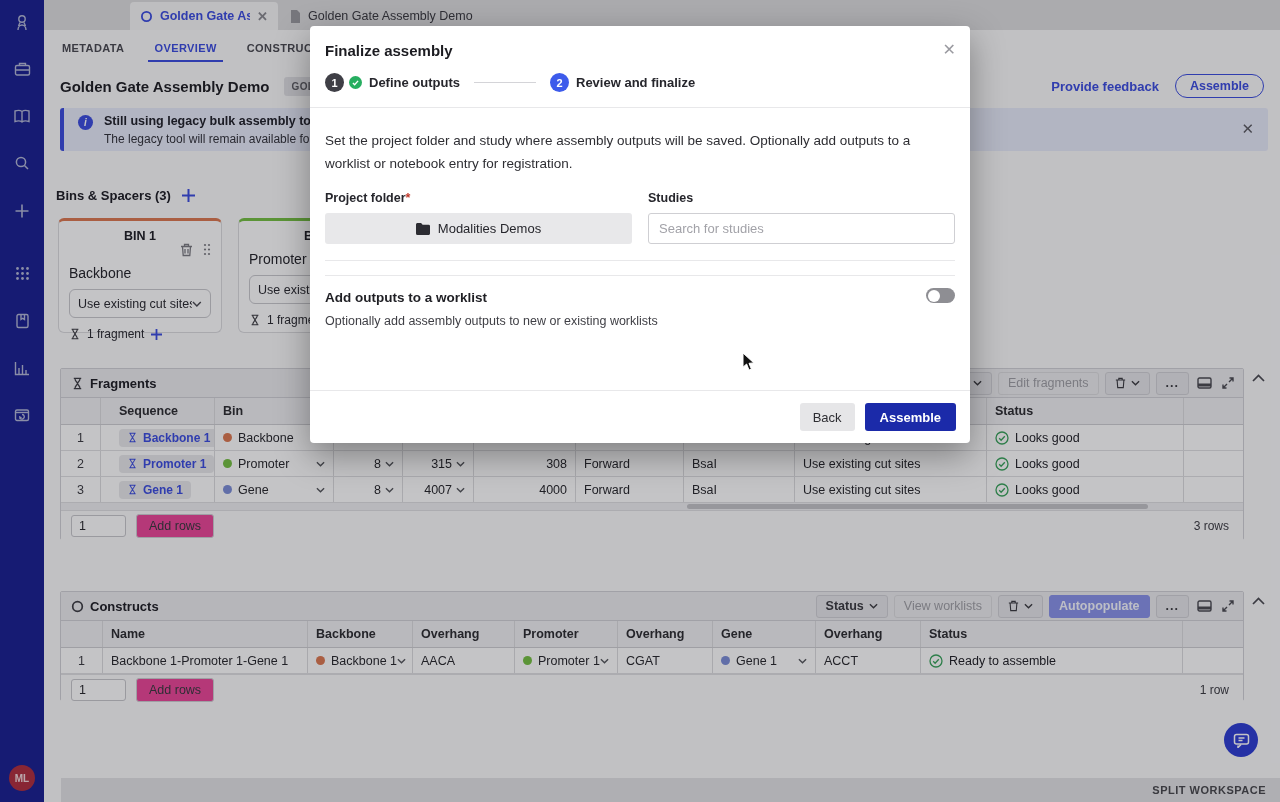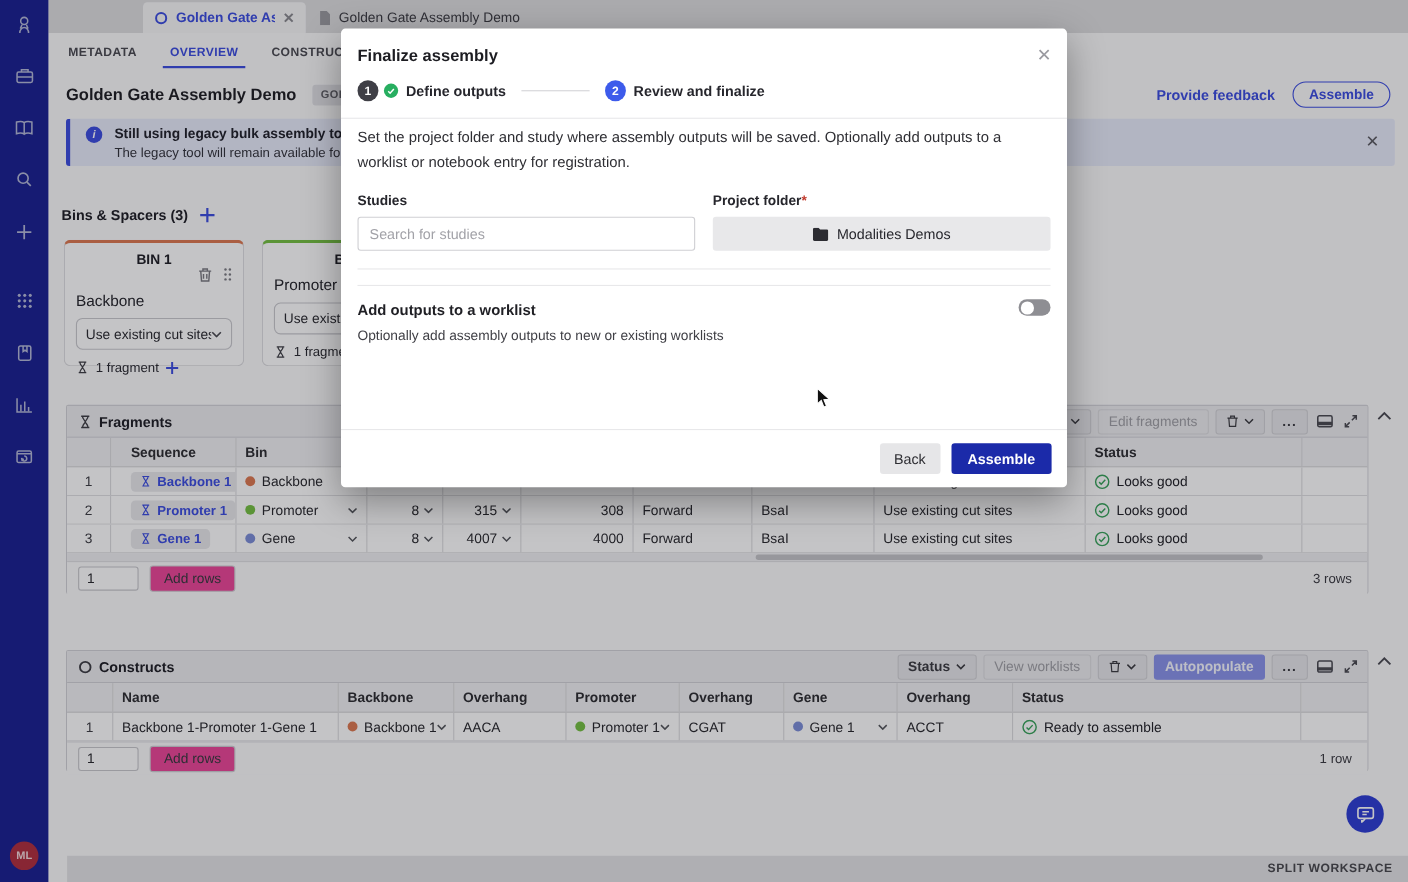--- a/index.html
+++ b/index.html
@@ -101,21 +101,21 @@
   .m-close { position:absolute; right:14px; top:14px; color:#9a9aa0; font-size:16px; }
   .stepper { display:flex; align-items:center; margin:14px 0 0 0; }
   .stepc { width:19px; height:19px; border-radius:50%; color:#fff; font-size:11px; font-weight:700; display:flex; align-items:center; justify-content:center; flex:0 0 auto; }
   .stepc.done { background:#3f3f46; }
   .stepc.cur { background:#3d5beb; }
   .stepcheck { width:13px; height:13px; border-radius:50%; background:#27ae60; color:#fff; display:flex; align-items:center; justify-content:center; margin-left:5px; flex:0 0 auto; }
   .steplabel { font-size:13px; font-weight:600; color:#26262c; margin-left:7px; }
   .stepline { width:62px; height:1.5px; background:#d4d4d8; margin:0 14px; }
   .m-div { height:1px; background:#e8e8ea; margin-top:15px; }
   .m-body { padding:0 15px; }
-  .m-desc { margin-top:5px; font-size:13.5px; line-height:23px; color:#2e2e33; }
+  .m-desc { margin-top:21px; font-size:13.5px; line-height:23px; color:#2e2e33; }
   .m-fields { display:flex; gap:16px; margin-top:16px; }
   .m-col { width:307px; }
   .f-label { font-size:12.5px; font-weight:700; color:#26262c; margin-bottom:8px; }
   .req { color:#c0392b; }
   .folder-btn { height:31px; background:#e8e8ea; border-radius:3px; display:flex; align-items:center; justify-content:center; gap:8px; font-size:13px; color:#26262c; }
   .studies-input { width:100%; height:31px; border:1px solid #cfcfd3; border-radius:3px; padding:0 10px; font-size:13px; color:#2a2a2f; font-family:inherit; }
   .studies-input::placeholder { color:#a2a2a8; }
   .toggle-sec { position:relative; padding:14px 0 0 0; }
   .t-title { font-size:13.5px; font-weight:700; color:#1f1f24; }
   .t-desc { font-size:12.5px; color:#3f3f45; margin-top:9px; }
@@ -598,31 +598,31 @@
         <span class="stepline"></span>
         <span class="stepc cur">2</span>
         <span class="steplabel">Review and finalize</span>
       </div>
     </div>
     <div class="m-div"></div>
     <div class="m-body">
       <div class="m-desc">Set the project folder and study where assembly outputs will be saved. Optionally add outputs to a worklist or notebook entry for registration.</div>
       <div class="m-fields">
         <div class="m-col">
-          <div class="f-label">Studies</div>
-          <input class="studies-input" placeholder="Search for studies" style="">
-        </div>
-        <div class="m-col">
           <div class="f-label"><span>Project folder</span><span class="req">*</span></div>
           <div class="folder-btn">
             <svg width="14" height="12" viewBox="0 0 14 12" fill="#2c2c32">
                 <path d="M0 1.5C0 .7.7 0 1.5 0h3.6l1.5 1.7h6A1.4 1.4 0 0 1 14 3v7.5c0 .8-.7 1.5-1.5 1.5h-11A1.5 1.5 0 0 1 0 10.5z"></path>
               </svg>
             <span>Modalities Demos</span>
           </div>
+        </div>
+        <div class="m-col">
+          <div class="f-label">Studies</div>
+          <input class="studies-input" placeholder="Search for studies" style="">
         </div>
       </div>
       <div class="m-div" style="margin-top:16px"></div>
       <div class="m-div" style="margin-top:14px"></div>
       <div class="toggle-sec">
         <div class="t-title">Add outputs to a worklist</div>
         <div class="t-desc">Optionally add assembly outputs to new or existing worklists</div>
         <span class="toggle">
             <span class="knob"></span>
           </span>

